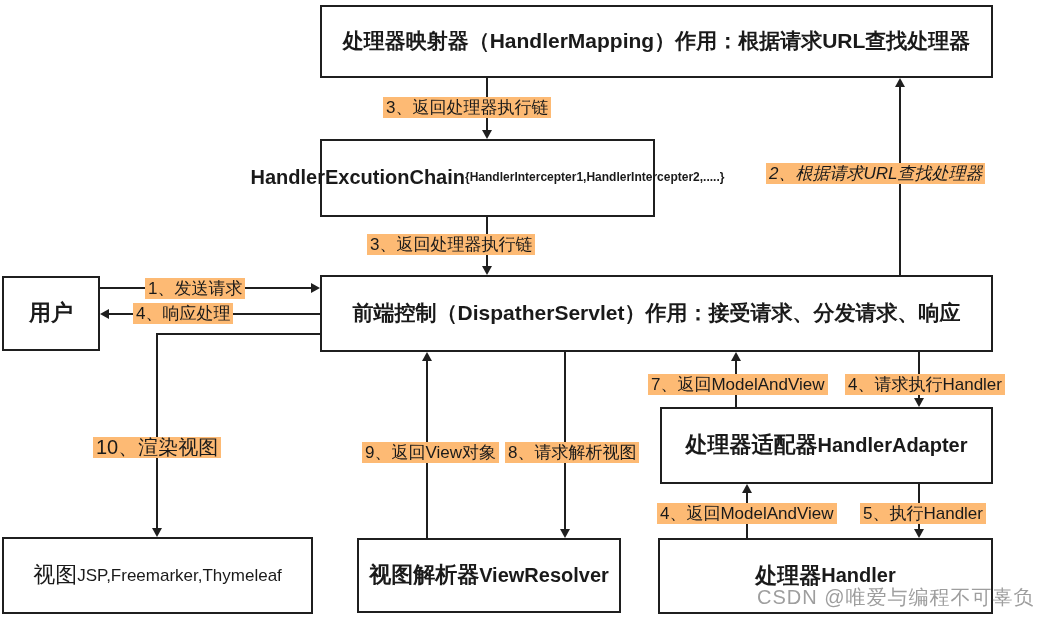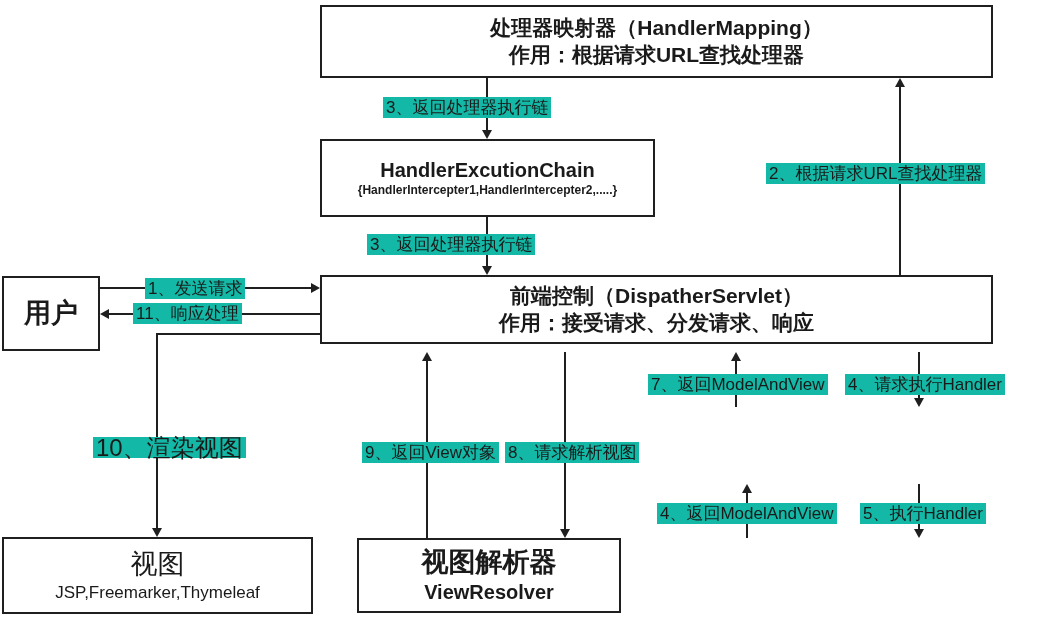--- a/index.html
+++ b/index.html
@@ -2,43 +2,43 @@
 <html><head>
 <meta charset="utf-8">
 <style>
   html,body{margin:0;padding:0;background:#fff;}
   .canvas{
     position:relative;width:1039px;height:617px;background:#ffffff;
     font-family:"Liberation Sans","DejaVu Sans",sans-serif;color:#1a1a1a;overflow:hidden;
   }
   .node{
     position:absolute;background:#fff;border:2px solid #1f1f1f;box-sizing:border-box;
-    display:flex;flex-direction:column;align-items:center;justify-content:center;
+    display:flex;flex-direction:row;align-items:center;justify-content:center;
     text-align:center;z-index:2;
   }
   .node .ln{white-space:nowrap;line-height:1.28;}
   .b{font-weight:700;}
   .fs21{font-size:21px;}
-  .fs22{font-size:27px;}
+  .fs22{font-size:22px;}
   .fs24{font-size:20px;}
   .fs23{font-size:17px;}
   .fs12{font-size:12px;letter-spacing:0;}
   .line{position:absolute;background:#1f1f1f;z-index:1;}
   .vl{width:2px;}
   .hl{height:2px;}
   .arr{position:absolute;width:0;height:0;z-index:3;}
   .arr-down{border-left:5px solid transparent;border-right:5px solid transparent;border-top:9px solid #1f1f1f;}
   .arr-up{border-left:5px solid transparent;border-right:5px solid transparent;border-bottom:9px solid #1f1f1f;}
   .arr-right{border-top:5px solid transparent;border-bottom:5px solid transparent;border-left:9px solid #1f1f1f;}
   .arr-left{border-top:5px solid transparent;border-bottom:5px solid transparent;border-right:9px solid #1f1f1f;}
   .elabel{
-    position:absolute;background:#14b8a6;font-size:17px;line-height:21px;
+    position:absolute;background:#fdba74;font-size:17px;line-height:21px;
     white-space:nowrap;padding:0 3px;z-index:2;color:#1a1a1a;
   }
-  .elabel.big{font-size:24px;}
+  .elabel.big{font-size:20px;}
   .watermark{
     position:absolute;z-index:5;font-size:20px;letter-spacing:1px;white-space:nowrap;
     font-weight:400;
   }
 </style>
 </head>
 <body>
 
 <div class="canvas">
 
@@ -74,56 +74,65 @@
   <div class="arr arr-down" style="left:914px;top:398px;"></div>
 
   <div class="line vl" style="left:746px;top:492px;height:46px;"></div>
   <div class="arr arr-up" style="left:742px;top:484px;"></div>
 
   <div class="line vl" style="left:918px;top:484px;height:46px;"></div>
   <div class="arr arr-down" style="left:914px;top:529px;"></div>
 
   <span class="elabel" style="left:383px;top:97px;">3、返回处理器执行链</span>
   <span class="elabel" style="left:367px;top:234px;">3、返回处理器执行链</span>
-  <span class="elabel" style="left:766px;top:163px;">2、根据请求URL查找处理器</span>
+  <span class="elabel" style="left:766px;top:163px;font-style:italic;">2、根据请求URL查找处理器</span>
   <span class="elabel" style="left:145px;top:278px;">1、发送请求</span>
-  <span class="elabel" style="left:133px;top:303px;">11、响应处理</span>
+  <span class="elabel" style="left:133px;top:303px;">4、响应处理</span>
   <span class="elabel big" style="left:93px;top:437px;">10、渲染视图</span>
   <span class="elabel" style="left:362px;top:442px;">9、返回View对象</span>
   <span class="elabel" style="left:505px;top:442px;">8、请求解析视图</span>
   <span class="elabel" style="left:648px;top:374px;">7、返回ModelAndView</span>
   <span class="elabel" style="left:845px;top:374px;">4、请求执行Handler</span>
   <span class="elabel" style="left:657px;top:503px;">4、返回ModelAndView</span>
   <span class="elabel" style="left:860px;top:503px;">5、执行Handler</span>
 
   <div class="node" style="left:320px;top:5px;width:673px;height:73px;">
     <div class="ln b fs21">处理器映射器（HandlerMapping）</div>
     <div class="ln b fs21">作用：根据请求URL查找处理器</div>
   </div>
 
   <div class="node" style="left:320px;top:139px;width:335px;height:78px;">
     <div class="ln b fs24">HandlerExcutionChain</div>
     <div class="ln b fs12">{HandlerIntercepter1,HandlerIntercepter2,.....}</div>
   </div>
 
-  <div class="node" style="left:320px;top:275px;width:673px;height:69px;">
+  <div class="node" style="left:320px;top:275px;width:673px;height:77px;">
     <div class="ln b fs21">前端控制（DispatherServlet）</div>
     <div class="ln b fs21">作用：接受请求、分发请求、响应</div>
   </div>
 
   <div class="node" style="left:2px;top:276px;width:98px;height:75px;">
     <div class="ln b fs22">用户</div>
   </div>
 
+  <div class="node" style="left:660px;top:407px;width:333px;height:77px;">
+    <div class="ln b fs22">处理器适配器</div>
+    <div class="ln b fs24">HandlerAdapter</div>
+  </div>
 
   <div class="node" style="left:2px;top:537px;width:311px;height:77px;">
     <div class="ln fs22">视图</div>
     <div class="ln fs23">JSP,Freemarker,Thymeleaf</div>
   </div>
 
   <div class="node" style="left:357px;top:538px;width:264px;height:75px;">
     <div class="ln b fs22">视图解析器</div>
     <div class="ln b fs24">ViewResolver</div>
   </div>
 
+  <div class="node" style="left:658px;top:538px;width:335px;height:76px;">
+    <div class="ln b fs22">处理器</div>
+    <div class="ln b fs24">Handler</div>
+  </div>
 
+  <span class="watermark" style="left: 757px; top: 584px; color: rgb(158, 158, 158);">CSDN @唯爱与编程不可辜负</span>
 
 </div>
 
 </body></html>

